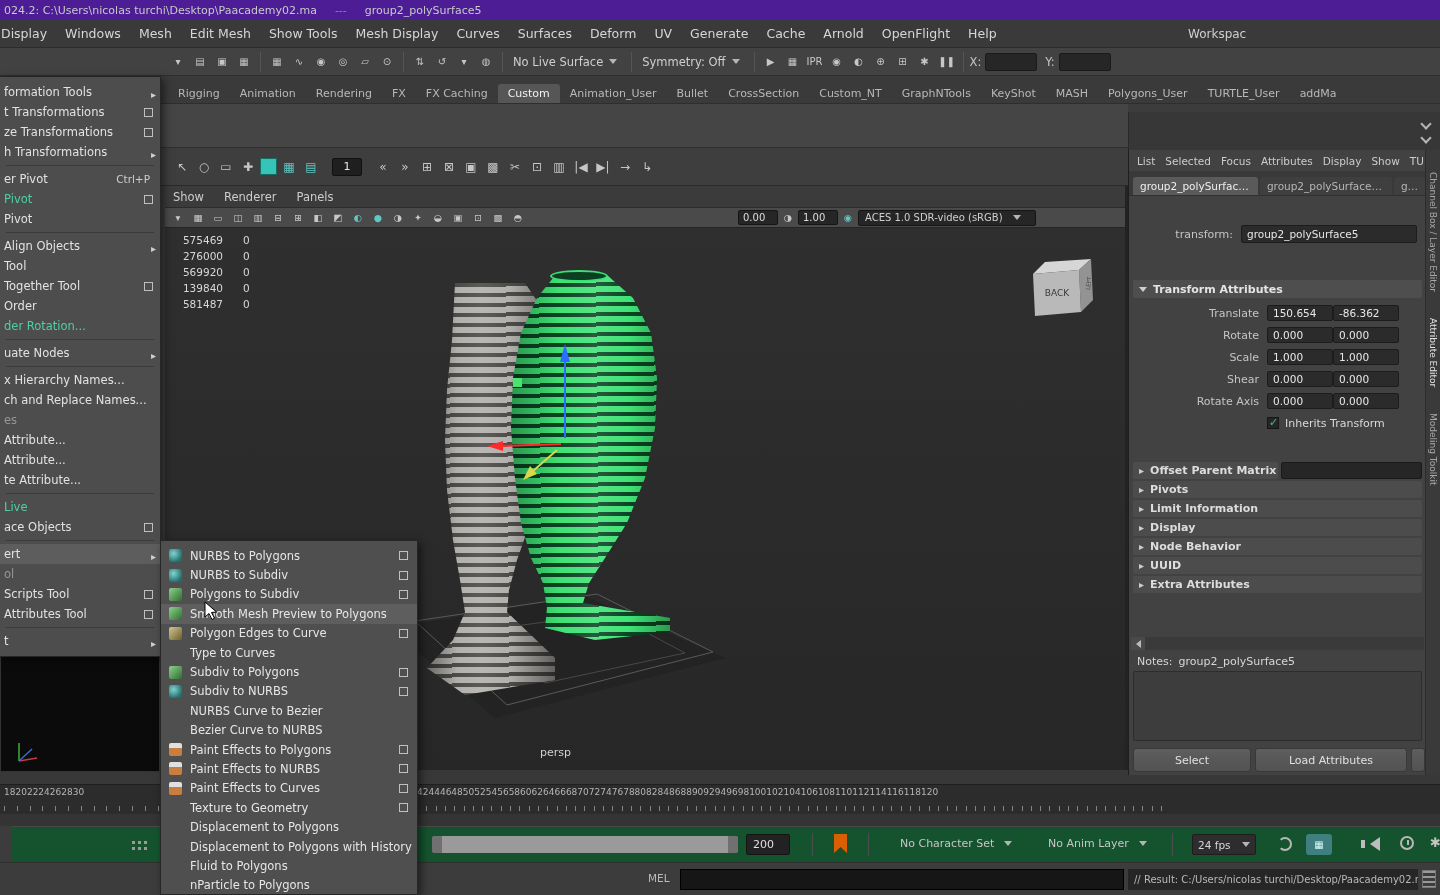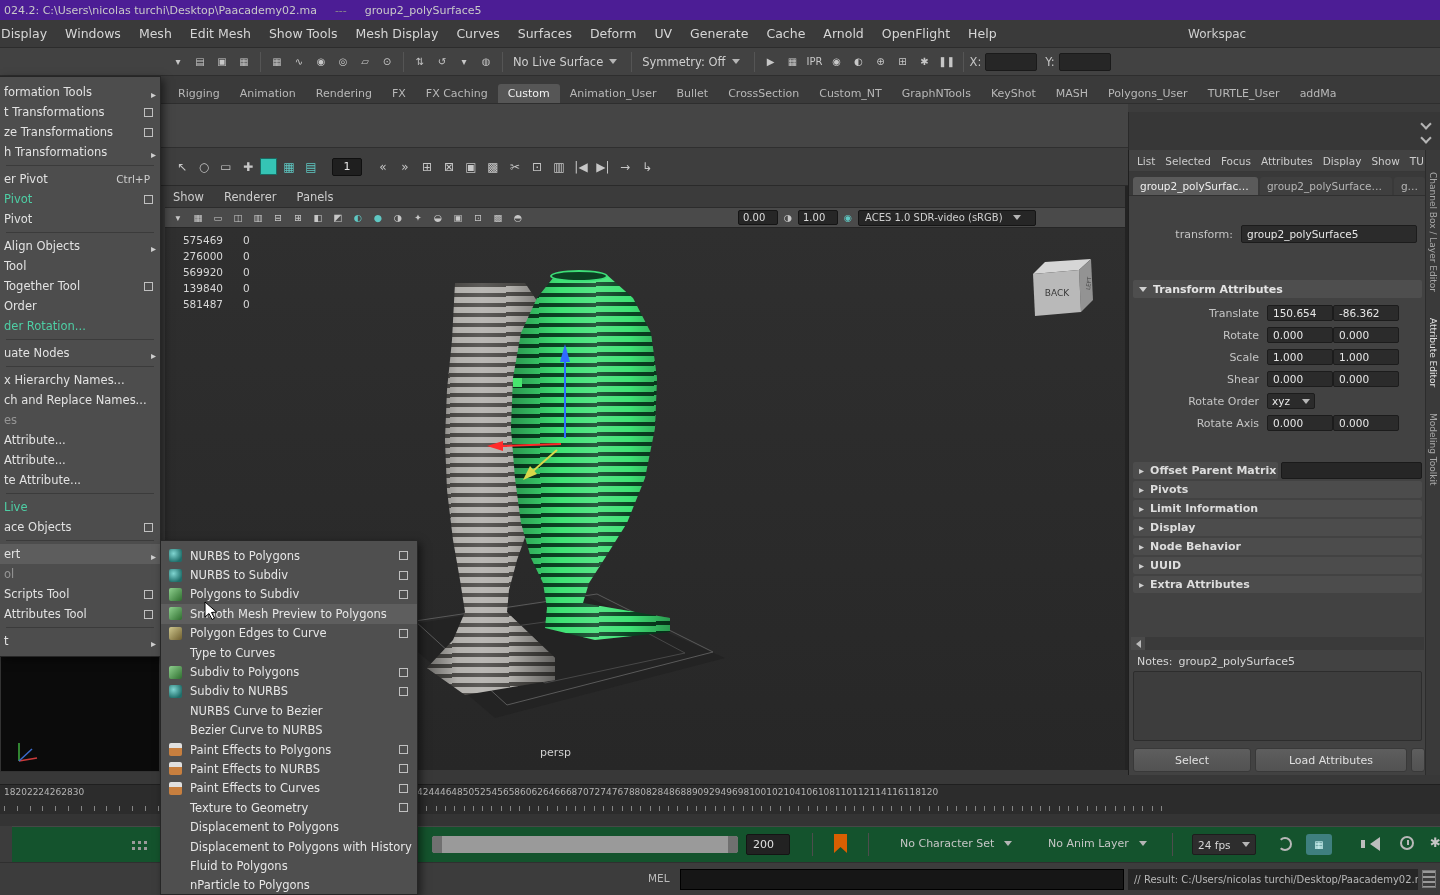--- a/index.html
+++ b/index.html
@@ -503,30 +503,28 @@
             <span class="afield">1.000</span>
           </div>
 
           <div class="arow">
             <span class="alabel">Shear</span>
             <span class="afield">0.000</span>
             <span class="afield">0.000</span>
           </div>
         </div>
       <div class="arow">
-        <span class="alabel">Rotate Order</span>
-        <span class="rodrop">
-          <span>xyz</span>
-          <span class="dd"></span>
-        </span>
-      </div>
-      <div class="arow">
         <span class="alabel">Rotate Axis</span>
         <span class="afield">0.000</span>
         <span class="afield">0.000</span>
+      </div>
+      <div class="arow">
+        <span class="alabel"></span>
+        <span class="cb"></span>
+        <span class="inh-label">Inherits Transform</span>
       </div>
     </div>
     <div class="ae-sections">
 
         <div class="sec">
           <div class="sechdr">
             <span class="secarrow"></span>
             <span>Offset Parent Matrix</span>
           </div>
           <span class="secbox"></span>

